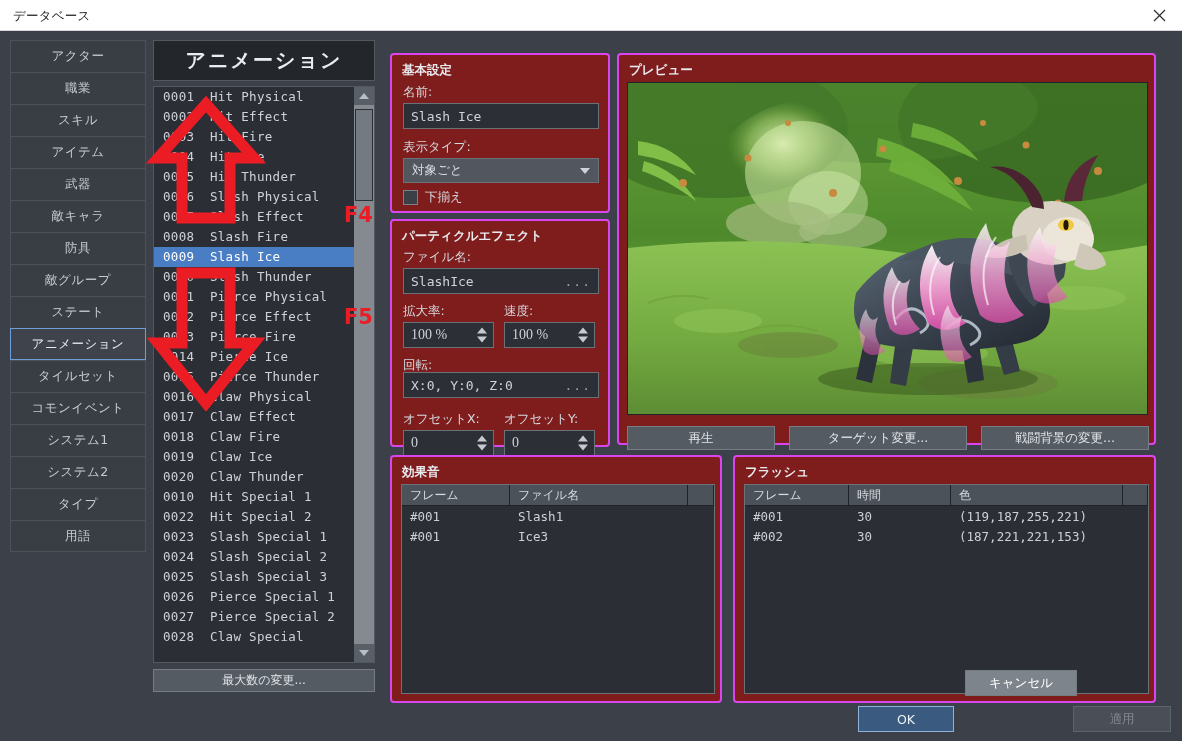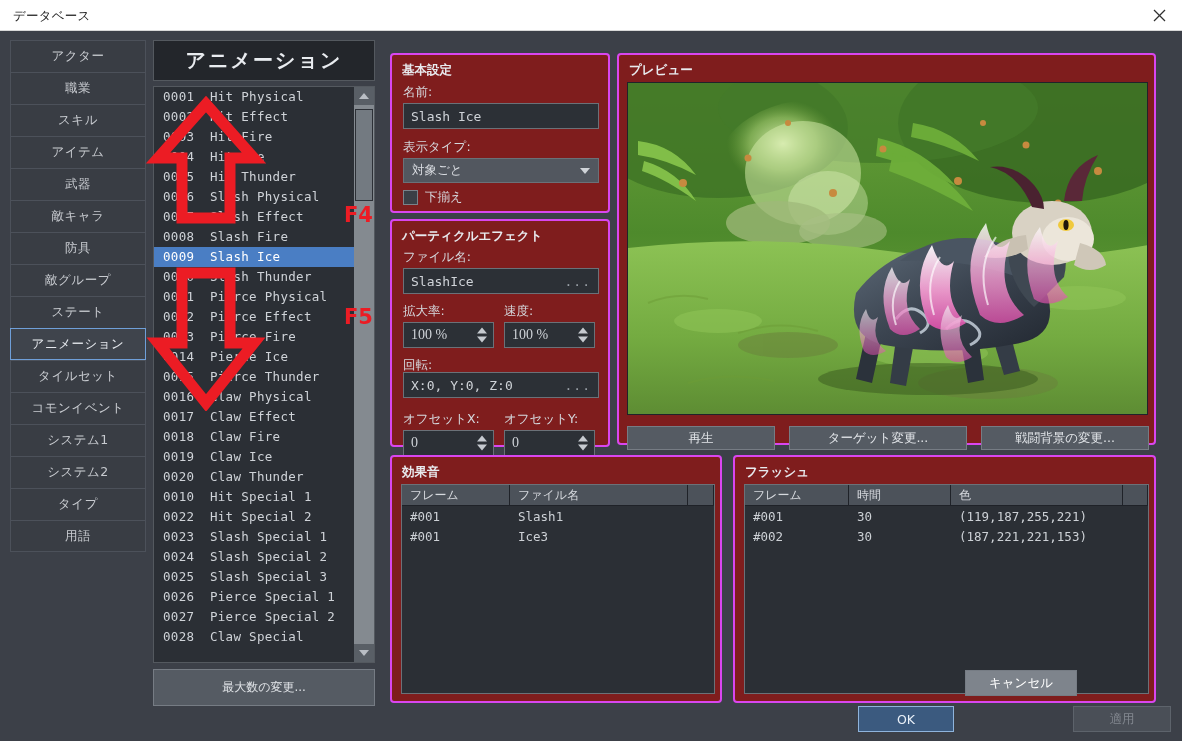--- a/index.html
+++ b/index.html
@@ -134,21 +134,21 @@
     border-top: 6px solid #b9bec4;
   }
   .vsb-thumb {
     position: absolute; left: 1px; top: 22px;
     width: 18px; height: 92px;
     background: #737a81;
     border: 1px solid #2c3036;
   }
   .maxnum-btn {
     margin-top: 6px;
-    width: 222px; height: 37px;
+    width: 222px; height: 23px;
     background: #555b63;
     border: 1px solid #767c84;
     display: flex; align-items: center; justify-content: center;
     color: #e0e3e7; font-size: 12px;
     font-family: "DejaVu Sans", sans-serif;
   }
 
   
   .annot { position: absolute; pointer-events: none; }
   .annot-label {

